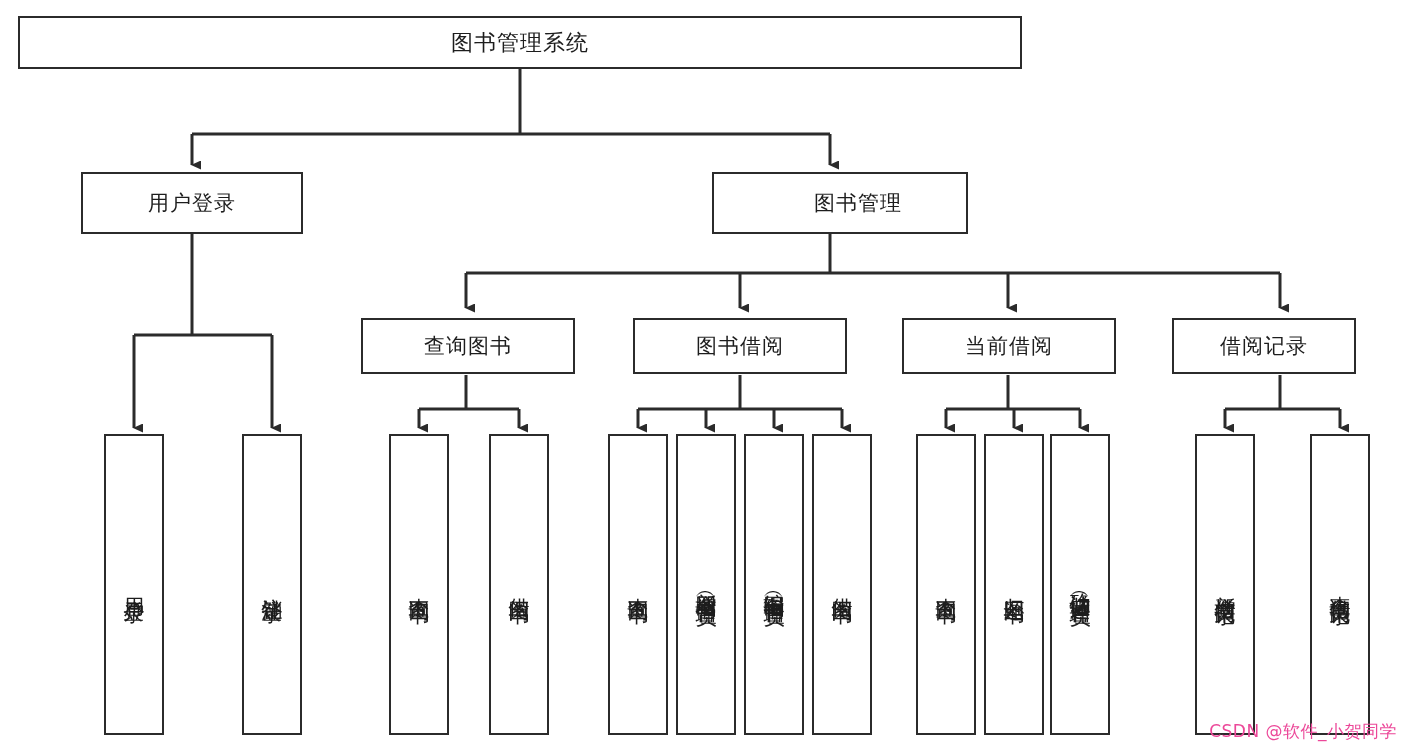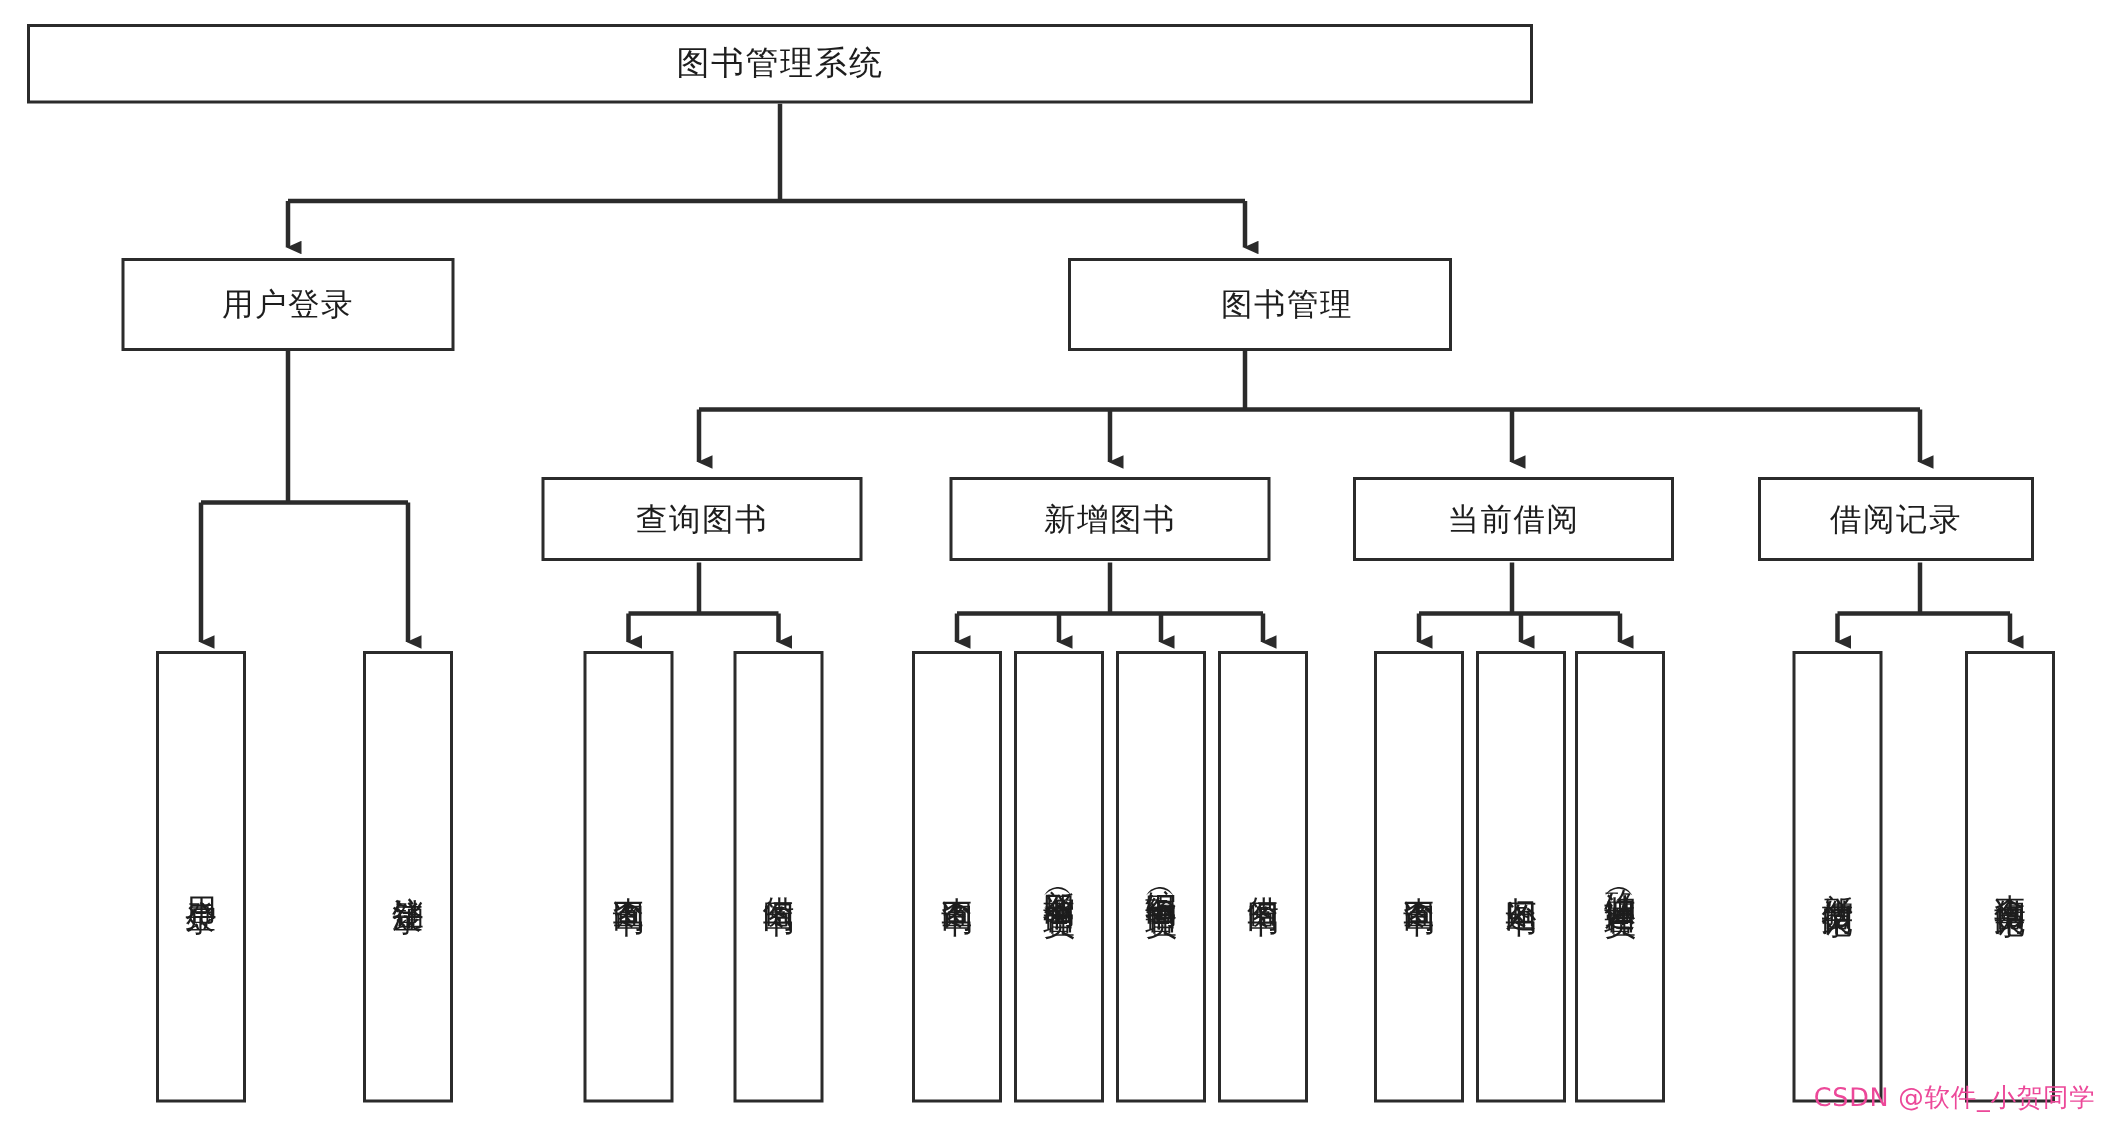--- a/index.html
+++ b/index.html
@@ -139,21 +139,21 @@
     <span class="label">用户登录</span>
   </div>
   <div class="node horiz" style="left:712px; top:172px; width:256px; height:62px;padding-left:36px;">
     <span class="label">图书管理</span>
   </div>
 
   <div class="node horiz" style="left:361px; top:318px; width:214px; height:56px;">
     <span class="label">查询图书</span>
   </div>
   <div class="node horiz" style="left:633px; top:318px; width:214px; height:56px;">
-    <span class="label">新增图书</span>
+    <span class="label">图书借阅</span>
   </div>
   <div class="node horiz" style="left:902px; top:318px; width:214px; height:56px;">
     <span class="label">当前借阅</span>
   </div>
   <div class="node horiz" style="left:1172px; top:318px; width:184px; height:56px;">
     <span class="label">借阅记录</span>
   </div>
 
   <div class="node vert" style="left:104px; top:434px; width:60px; height:301px;">
     <span class="label">用户登录</span>

